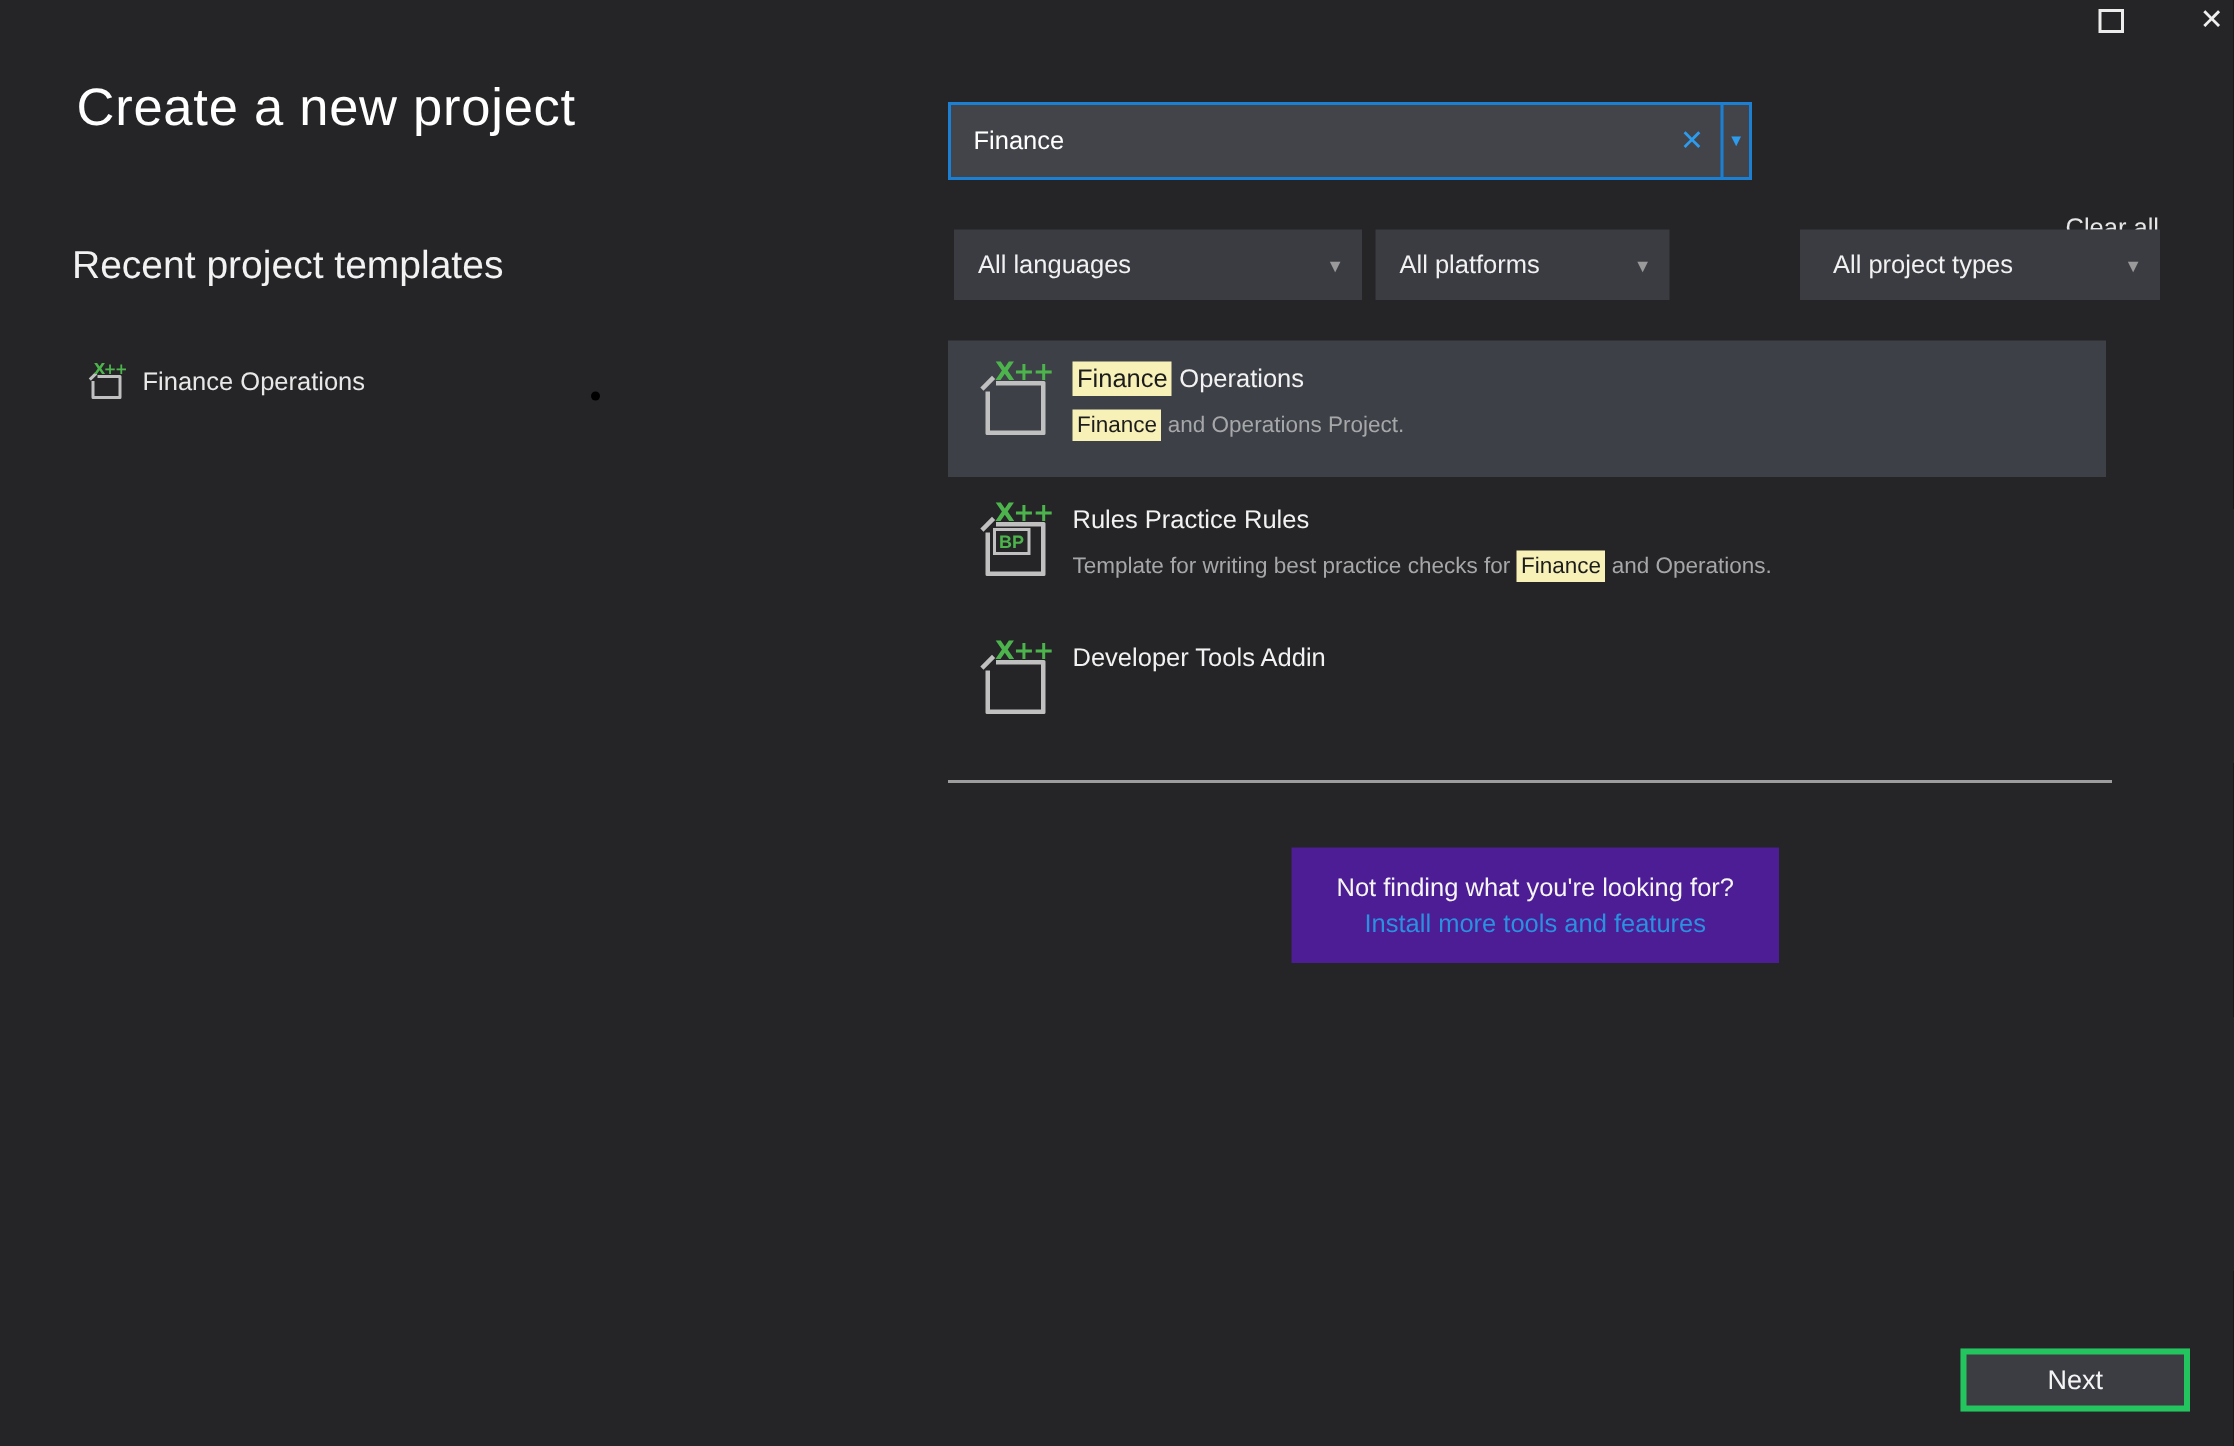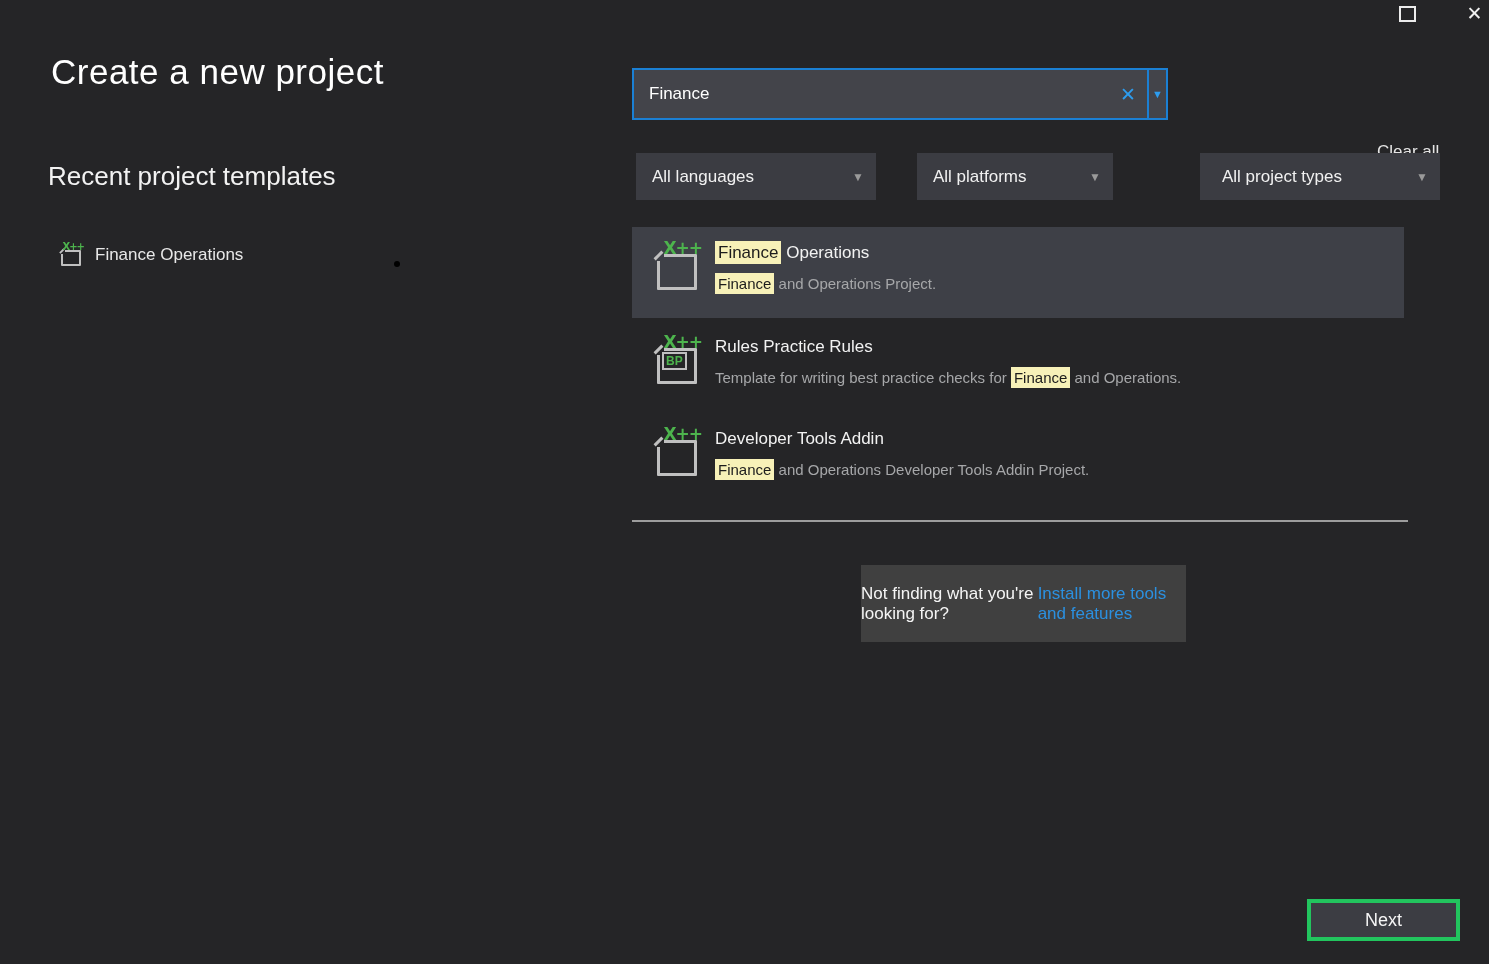--- a/index.html
+++ b/index.html
@@ -43,41 +43,41 @@
   .search-clear{width:38px;display:flex;align-items:center;justify-content:center;color:#2d9cee;
     font-size:19px;font-weight:700;cursor:pointer;}
   .search-dd{width:17px;border-left:2px solid #1b80d4;display:flex;align-items:center;justify-content:center;
     color:#2d9cee;font-size:11px;cursor:pointer;}
   .clear-all{position:absolute;left:1377px;top:98px;font-size:17px;color:#e5e5e5;text-decoration:underline;cursor:pointer;margin-top:44px;}
   
   .filter{position:absolute;top:153px;height:47px;box-sizing:border-box;background:#3b3c42;
     display:flex;align-items:center;justify-content:space-between;padding:0 12px 0 16px;cursor:pointer;}
   .filter .label{font-size:17px;color:#f1f1f1;}
   .filter .chev{color:#9a9a9a;font-size:12px;}
-  .filter-languages{left:636px;width:240px;gap:48px;}
+  .filter-languages{left:636px;width:272px;gap:48px;}
   .filter-platforms{left:917px;width:196px;}
   .filter-projecttypes{left:1200px;width:240px;padding-left:22px;}
   
   .tpl-row{position:absolute;left:632px;width:772px;display:flex;align-items:flex-start;
     padding:13px 0 0 22px;box-sizing:border-box;cursor:pointer;}
   .tpl-row.selected{background:#3e4047;}
   .tpl-row.selected .xpp-icon{--icon-bg:#3e4047;}
   .tpl-row-1{top:227px;height:91px;}
   .tpl-row-2{top:330px;height:80px;padding-top:4px;}
   .tpl-row-3{top:422px;height:80px;padding-top:4px;}
   .tpl-text{margin-left:13px;}
   .tpl-title{font-size:17px;color:#f2f2f2;line-height:21px;margin-top:2px;}
   .tpl-desc{font-size:15px;color:#a6a7a9;line-height:21px;margin-top:10px;}
   .hl{background:#f7f1b8;color:#1c1c1c;padding:2px 3px;}
   .hl:empty{display:none;}
   .seg:empty{display:none;}
   .divider{position:absolute;left:632px;top:520px;width:776px;height:2px;background:#9d9d9d;}
   
-  .not-finding{position:absolute;left:861px;top:565px;width:325px;height:77px;background:#404040;
-    display:flex;align-items:center;justify-content:center;gap:4px;}
+  .not-finding{position:absolute;left:861px;top:565px;width:325px;height:77px;background:#4c1d95;
+    display:flex;flex-direction:column;align-items:center;justify-content:center;gap:4px;}
   .nf-line{font-size:17px;color:#f5f5f5;}
   .nf-link{font-size:17px;color:#2b90e0;cursor:pointer;}
   
   .next-btn{position:absolute;left:1307px;top:899px;width:153px;height:42px;box-sizing:border-box;
     background:#3c3d43;border:4px solid #22c55e;color:#f5f5f5;font-size:18px;
     display:flex;align-items:center;justify-content:center;cursor:pointer;font-family:inherit;}
 </style>
 </head>
 <body>
 
@@ -155,23 +155,20 @@
 
   <div class="tpl-row tpl-row-3">
     <span class="xpp-icon xpp-lg">
       <span class="frame"></span>
       <span class="xpp-label">X++</span>
     </span>
     <div class="tpl-text">
       <div class="tpl-title">
         <span class="seg">Developer Tools Addin</span>
       </div>
-      <div class="tpl-desc">
-        <span class="hl">Finance</span><span class="seg"> and Operations Developer Tools Addin Project.</span>
-      </div>
     </div>
   </div>
 
   <div class="divider"></div>
 
   <div class="not-finding">
     <div class="nf-line">Not finding what you're looking for?</div>
     <a class="nf-link">Install more tools and features</a>
   </div>
 

